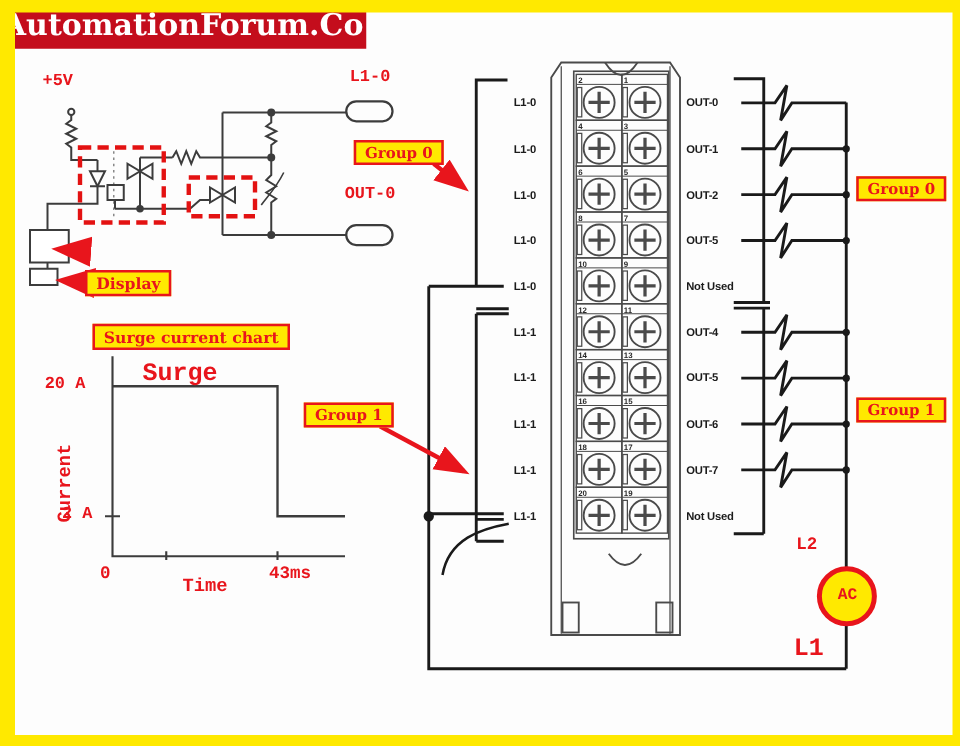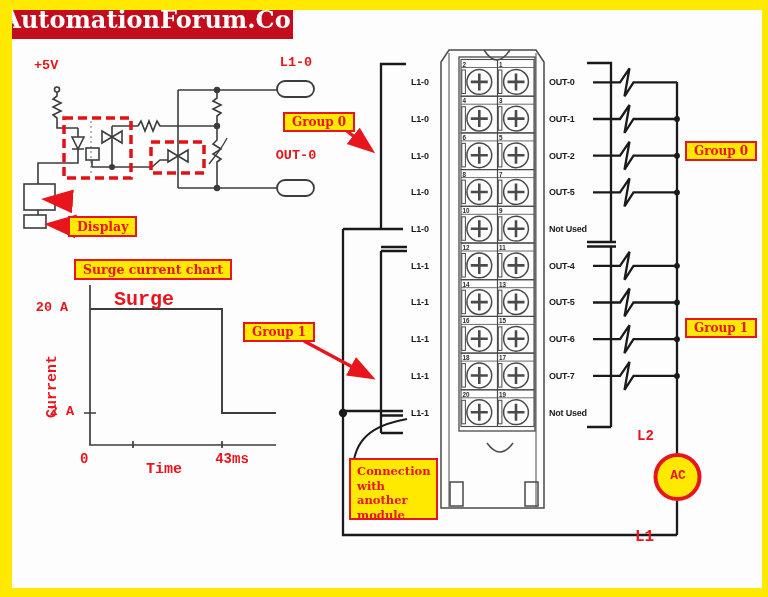--- a/index.html
+++ b/index.html
@@ -280,20 +280,19 @@
       <div class="trow">OUT-2</div>
       <div class="trow">OUT-5</div>
       <div class="trow">Not Used</div>
       <div class="trow">OUT-4</div>
       <div class="trow">OUT-5</div>
       <div class="trow">OUT-6</div>
       <div class="trow">OUT-7</div>
       <div class="trow">Not Used</div>
     </div>
 
-  <div id="conn-box" class="tag">Connection with another module</div>
 
   <div class="abs rlabel" style="left:637px;top:428px;font-size:14px;">L2</div>
   <div class="abs rlabel" style="left:663px;top:468px;width:30px;text-align:center;font-size:13px;">AC</div>
-  <div class="abs rlabel" style="left:635px;top:508px;font-size:16px;margin-top:20px;">L1</div>
+  <div class="abs rlabel" style="left:635px;top:508px;font-size:20px;">L1</div>
 
   <div id="brand-banner">AutomationForum.Co</div>
 </div>
 
 </body></html>

